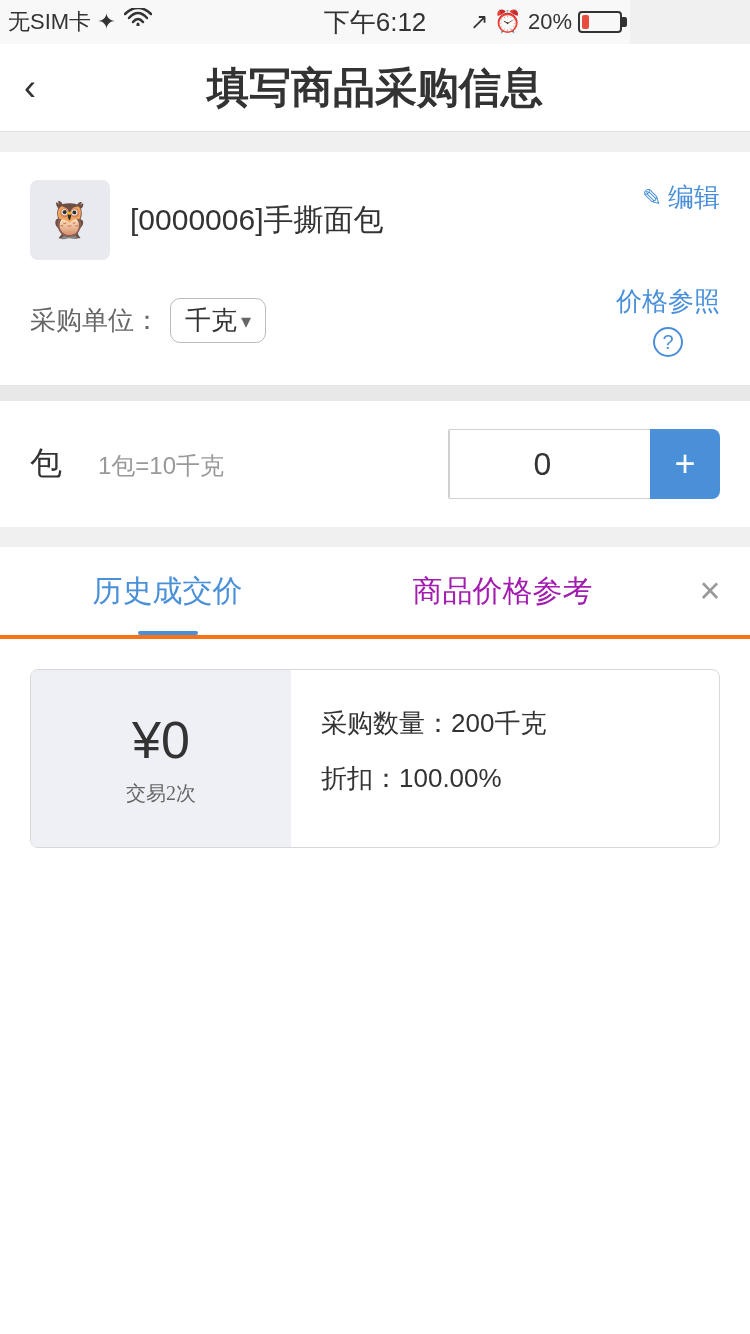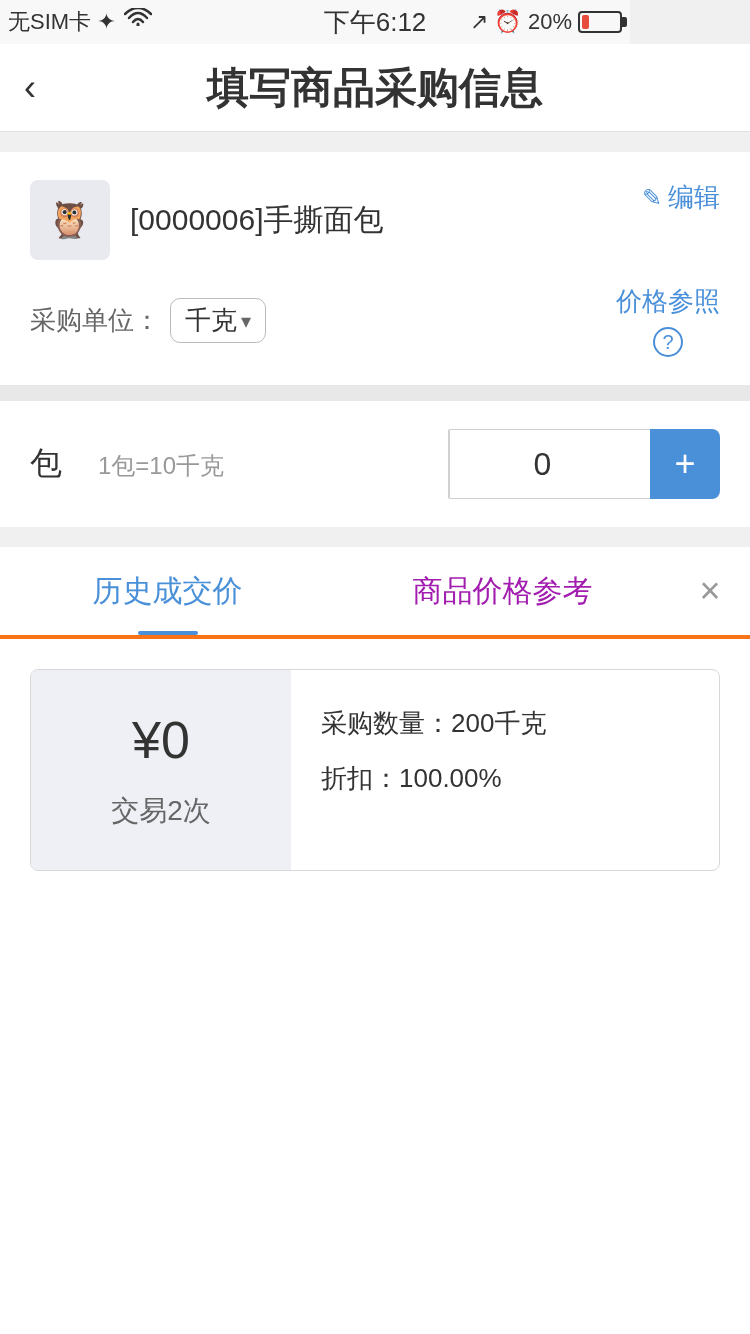--- a/index.html
+++ b/index.html
@@ -319,23 +319,24 @@
       align-items: center;
       justify-content: center;
       padding: 40px 20px;
     }
     .price-display {
       font-size: 52px;
       font-weight: 500;
       color: #333;
     }
     .trade-count {
-      font-size: 28px;
+      font-size: 20px;
       color: #666;
-      margin-top: 22px;
+      margin-top: 10px;
+      font-family: Liberation Serif, serif;
     }
     .card-right {
       flex: 1;
       padding: 36px 30px;
       display: flex;
       flex-direction: column;
       gap: 20px;
     }
     .detail-line {
       font-size: 26px;

